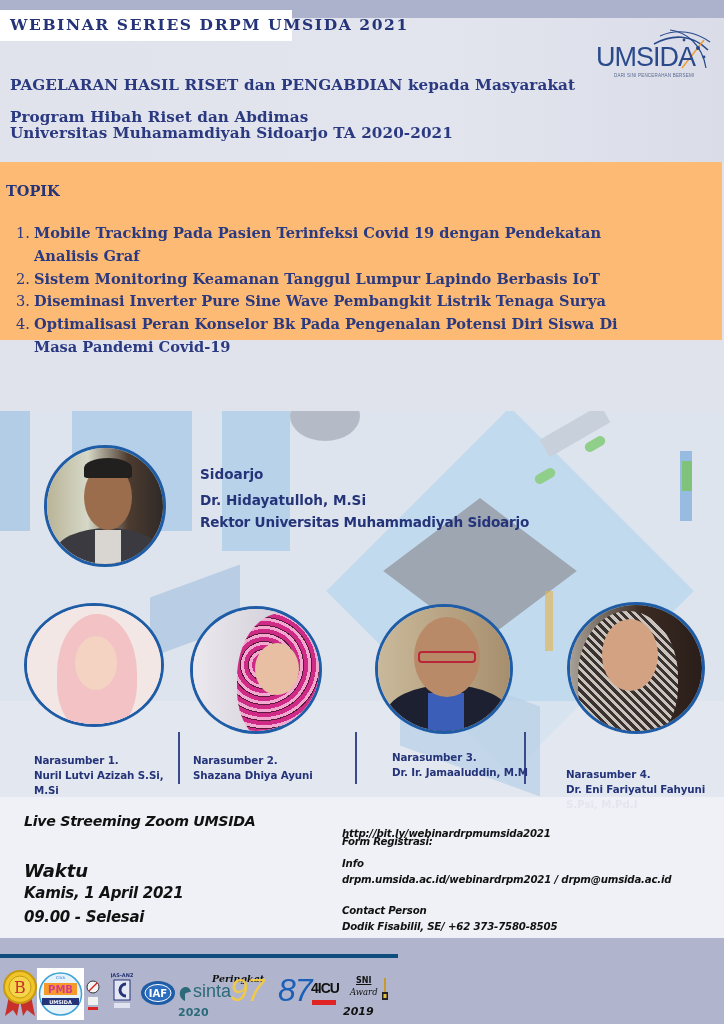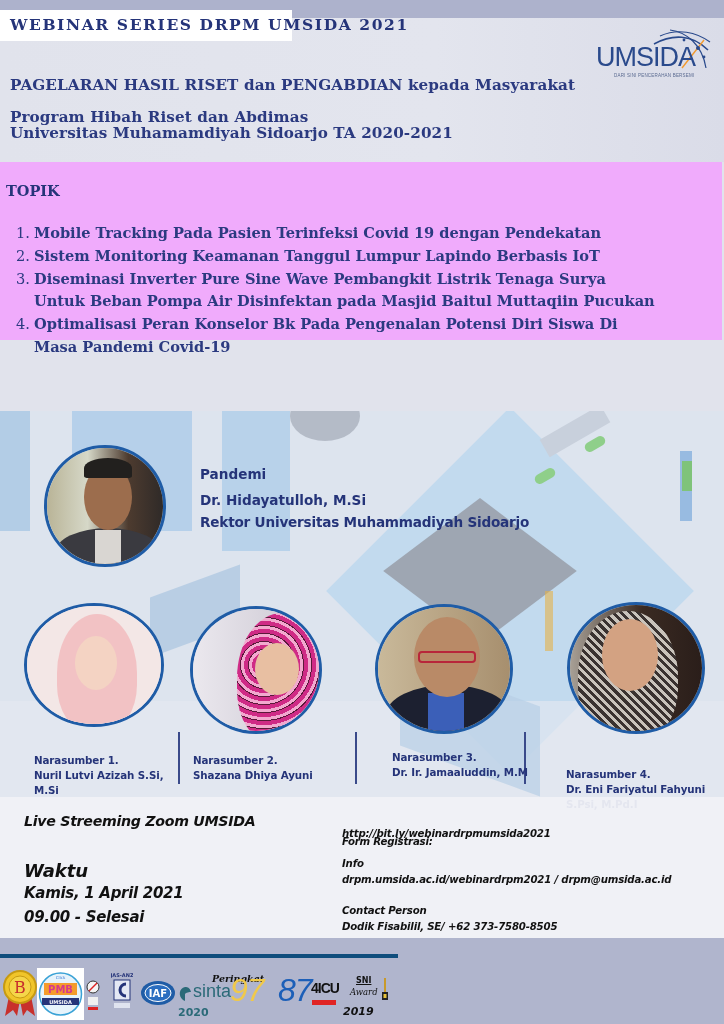--- a/index.html
+++ b/index.html
@@ -11,21 +11,21 @@
   .series-box { position: absolute; left: 0; top: 10px; width: 292px; height: 31px; background: #ffffff; }
   .series-text { position: absolute; left: 10px; top: 15px; font-family: "DejaVu Serif", serif; font-weight: bold; font-size: 15.5px; letter-spacing: 1.6px; color: #253479; white-space: nowrap; }
 
   .title-line { position: absolute; left: 10px; font-family: "DejaVu Serif", serif; font-weight: bold; font-size: 15.2px; color: #2b3a80; white-space: nowrap; letter-spacing: 0.1px; }
 
   .logo { position: absolute; left: 592px; top: 28px; width: 120px; height: 56px; }
   .logo-word { position: absolute; left: 4px; top: 14px; font-family: "Liberation Sans", sans-serif; font-size: 27px; color: #2a4a8c; letter-spacing: -1px; }
   .logo-tag { position: absolute; left: 22px; top: 45px; font-family: "Liberation Sans", sans-serif; font-size: 4.5px; color: #5a6a90; letter-spacing: 0.2px; white-space: nowrap; }
   .logo-arcs { position: absolute; left: 60px; top: 0; width: 60px; height: 46px; }
 
-  .topik-panel { position: absolute; left: 0; top: 162px; width: 722px; height: 178px; background: #f0abfc; }
+  .topik-panel { position: absolute; left: 0; top: 162px; width: 722px; height: 178px; background: #fdba74; }
   .topik-heading { position: absolute; left: 6px; top: 20px; font-family: "DejaVu Serif", serif; font-weight: bold; font-size: 14.5px; color: #253479; }
   .topik-list { position: absolute; left: 16px; top: 60px; width: 700px; }
   .topik-item { position: relative; padding-left: 18px; font-family: "DejaVu Serif", serif; font-weight: bold; font-size: 14.6px; line-height: 22.8px; color: #2b3a80; }
   .topik-num { position: absolute; left: 0; top: 0; font-weight: normal; }
 
   .scene { position: absolute; left: 0; top: 411px; width: 724px; height: 386px; overflow: hidden; background: #dde4ee; }
   .scene .blk { position: absolute; }
 
   .portrait { position: absolute; border-radius: 50%; border: 3px solid #1f5ca6; overflow: hidden; }
   .portrait .bg { position: absolute; inset: 0; }
@@ -86,29 +86,29 @@
   <div class="logo-word">UMSIDA</div>
   <div class="logo-tag">DARI SINI PENCERAHAN BERSEMI</div>
 </div>
 
 <div class="topik-panel">
   <div class="topik-heading">TOPIK</div>
   <div class="topik-list">
     <div class="topik-item">
       <span class="topik-num">1.</span>
       <div>Mobile Tracking Pada Pasien Terinfeksi Covid 19 dengan Pendekatan</div>
+      <div>Analisis Graf</div>
     </div>
     <div class="topik-item">
       <span class="topik-num">2.</span>
       <div>Sistem Monitoring Keamanan Tanggul Lumpur Lapindo Berbasis IoT</div>
     </div>
     <div class="topik-item">
       <span class="topik-num">3.</span>
       <div>Diseminasi Inverter Pure Sine Wave Pembangkit Listrik Tenaga Surya</div>
-      <div>Untuk Beban Pompa Air Disinfektan pada Masjid Baitul Muttaqiin Pucukan</div>
     </div>
     <div class="topik-item">
       <span class="topik-num">4.</span>
       <div>Optimalisasi Peran Konselor Bk Pada Pengenalan Potensi Diri Siswa Di</div>
       <div>Masa Pandemi Covid-19</div>
     </div>
   </div>
 </div>
 
 <div class="scene">
@@ -129,21 +129,21 @@
   <div class="blk" style="left:545px;top:180px;width:8px;height:60px;background:#e4b24a;opacity:.6;"></div>
 </div>
 
 <div class="portrait" style="left:44px;top:445px;width:122px;height:122px;">
   <div class="bg" style="background:linear-gradient(90deg,#b9b497 0%,#d6d8c8 35%,#4d3b2f 70%,#2f2a28 100%);"></div>
   <div class="body" style="left:8px;top:80px;width:106px;height:50px;background:#3a3a40;"></div>
   <div class="body" style="left:48px;top:82px;width:26px;height:40px;background:#d9d6d2;border-radius:0;"></div>
   <div class="head" style="left:37px;top:16px;width:48px;height:66px;background:#9c6d4d;"></div>
   <div class="head" style="left:37px;top:10px;width:48px;height:20px;background:#22201e;border-radius:50% 50% 10% 10%;"></div>
 </div>
-<div class="sambutan-label">Pandemi</div>
+<div class="sambutan-label">Sidoarjo</div>
 <div class="rector-name">Dr. Hidayatulloh, M.Si</div>
 <div class="rector-title">Rektor Universitas Muhammadiyah Sidoarjo</div>
 
 <div class="portrait" style="left:24px;top:603px;width:140px;height:124px;">
   <div class="bg" style="background:#f3e7e6;"></div>
   <div class="hijab" style="left:30px;top:8px;width:80px;height:118px;background:#f2c2c4;"></div>
   <div class="head" style="left:48px;top:30px;width:42px;height:54px;background:#f4d3c3;"></div>
 </div>
 <div class="portrait" style="left:190px;top:606px;width:132px;height:128px;">
   <div class="bg" style="background:linear-gradient(90deg,#ebe8ee 0%,#c9c5d0 100%);"></div>

